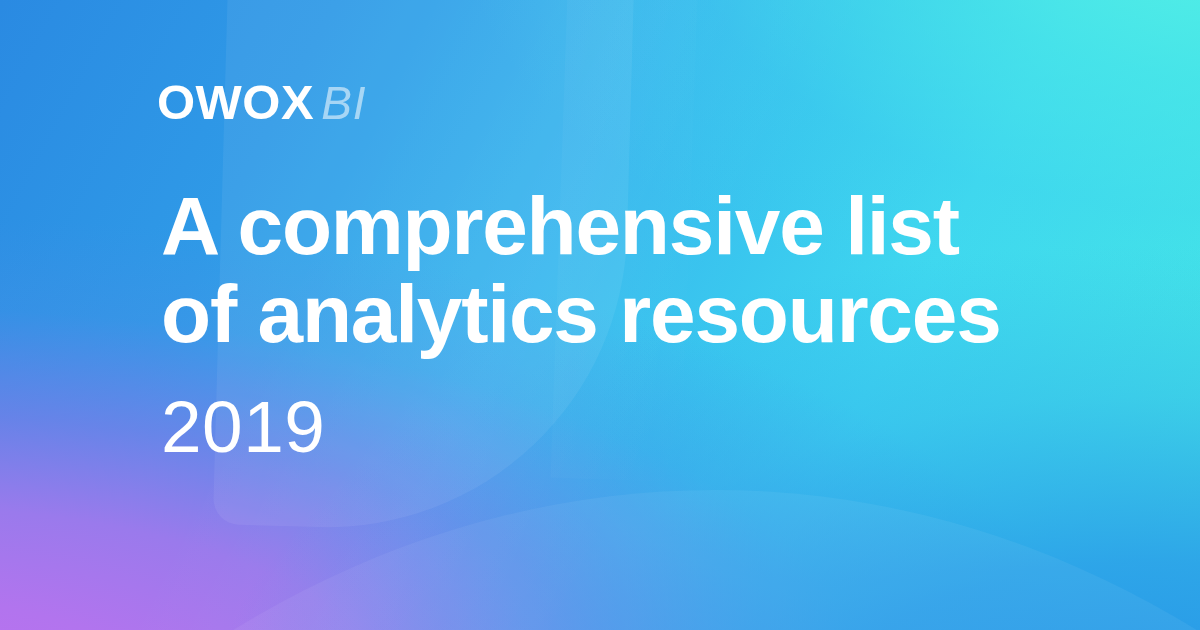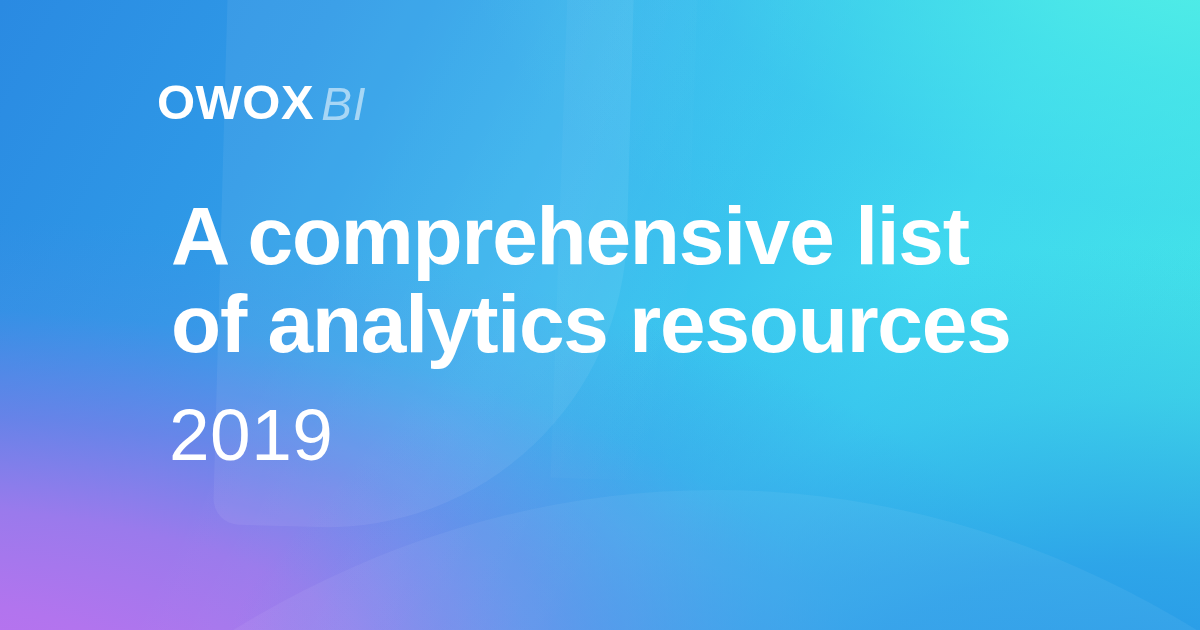--- a/index.html
+++ b/index.html
@@ -124,21 +124,21 @@
     top: 0;
     width: 960px;
     height: 630px;
   }
 
   .logo {
     position: absolute;
     top: 78px;
     left: 0;
     display: flex;
-    align-items: flex-end;
+    align-items: center;
     line-height: 1;
     white-space: nowrap;
     user-select: none;
   }
 
   .logo-owox {
     font-size: 49px;
     font-weight: 700;
     letter-spacing: 0.5px;
     color: #ffffff;
@@ -150,35 +150,35 @@
     letter-spacing: 1px;
     color: rgba(255, 255, 255, 0.55);
     margin-left: 7px;
     font-style: italic;
   }
 
   .headline {
     position: absolute;
     top: 178px;
     left: 0;
-    margin: 14px;
+    margin: 4px;
     padding: 0;
     font-size: 82px;
     font-weight: 700;
     line-height: 1.07;
     letter-spacing: -1.2px;
     color: #ffffff;
     white-space: pre-line;
   }
 
   .headline-year {
     position: absolute;
     top: 386px;
     left: 0;
-    margin: 12px;
+    margin: 4px;
     padding: 0;
     font-size: 73px;
     font-weight: 300;
     line-height: 1;
     letter-spacing: 0.5px;
     color: #ffffff;
   }
 </style>
 </head>
 <body>

